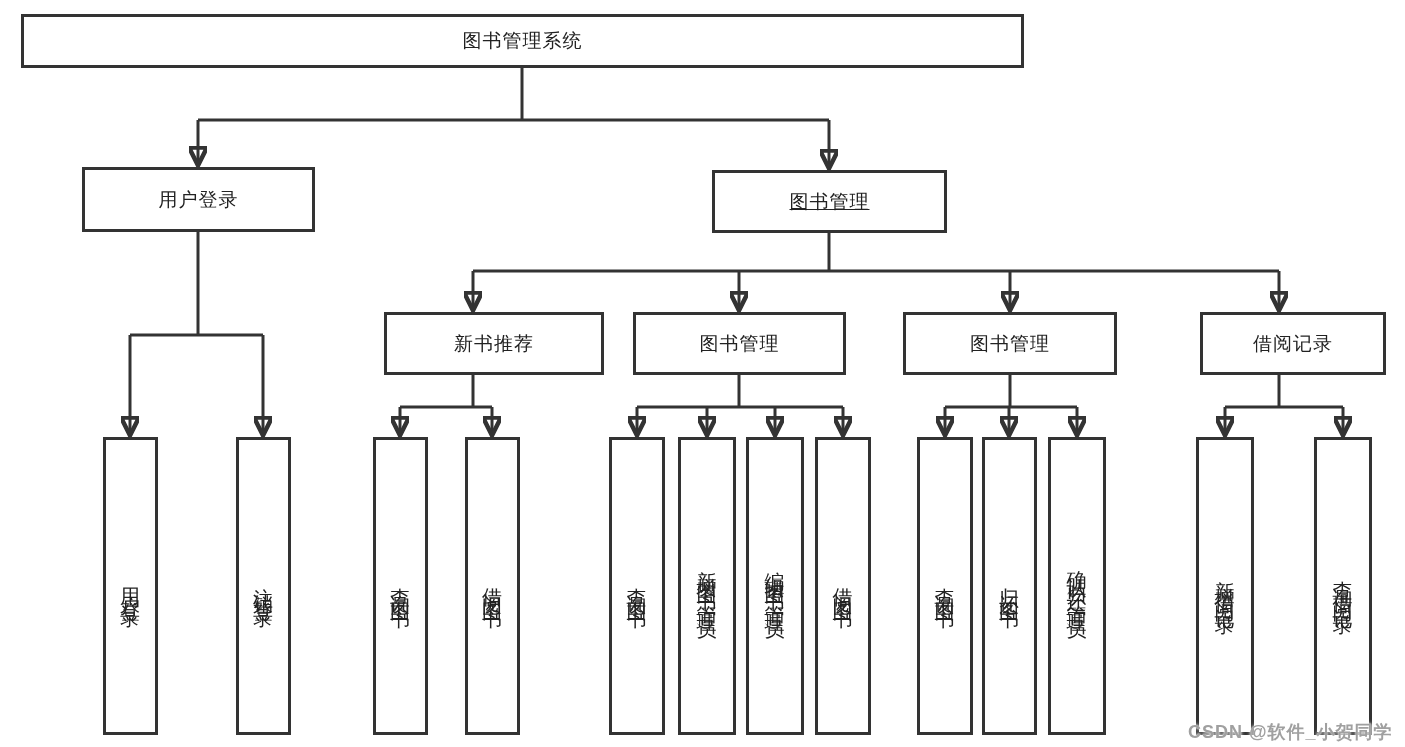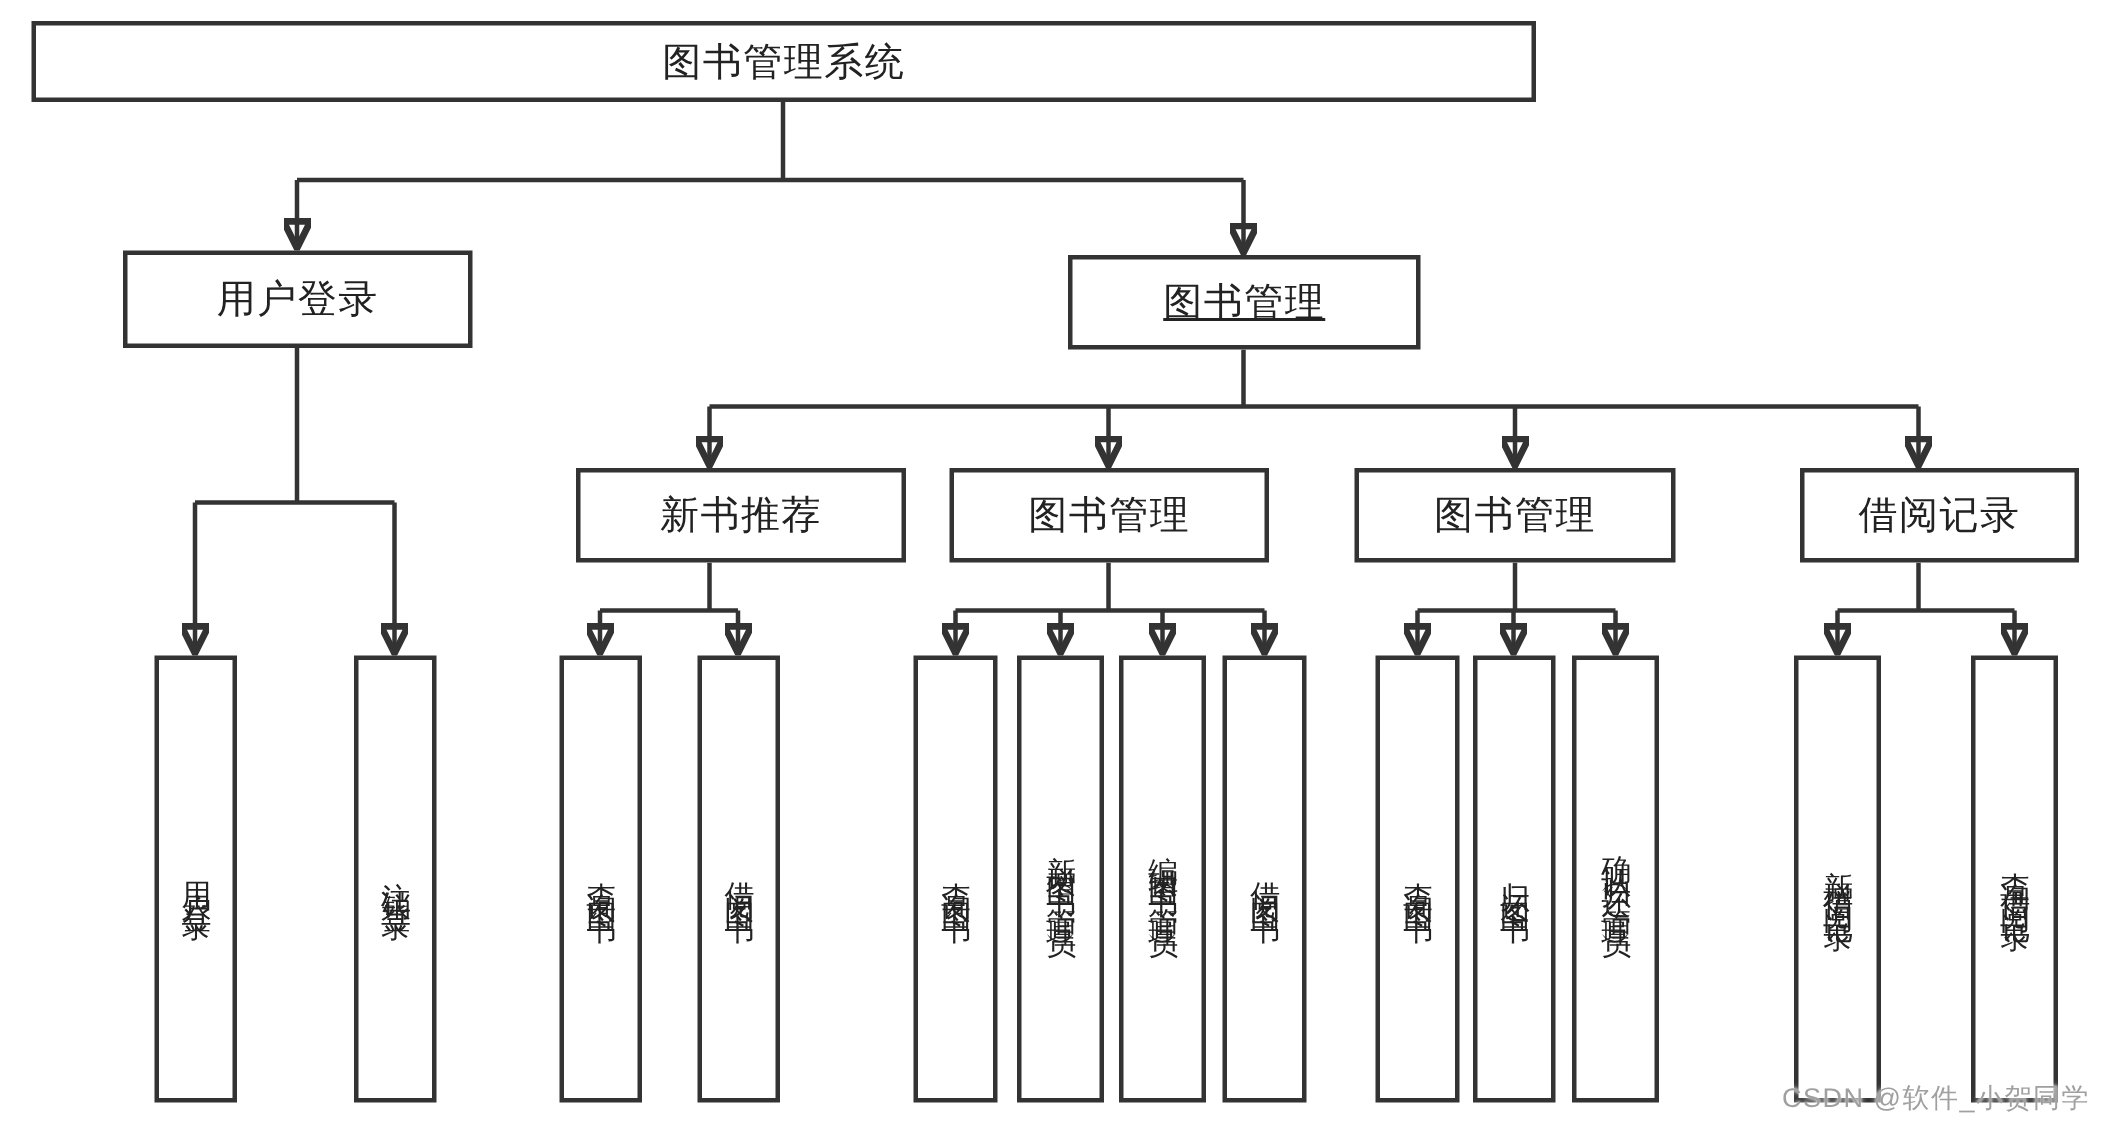--- a/index.html
+++ b/index.html
@@ -28,21 +28,21 @@
     fill: none;
   }
   .hnode {
     position: absolute;
     box-sizing: border-box;
     background: #ffffff;
     border: 3px solid #333333;
     display: flex;
     align-items: center;
     justify-content: center;
-    font-size: 26px;
+    font-size: 19px;
     color: #222222;
     letter-spacing: 1px;
     white-space: nowrap;
   }
   .leaf {
     position: absolute;
     top: 437px;
     height: 298px;
     box-sizing: border-box;
     background: #ffffff;
@@ -60,20 +60,21 @@
   .watermark {
     position: absolute;
     left: 1188px;
     top: 720px;
     font-size: 18px;
     color: #a0a0a0;
     letter-spacing: 1px;
     white-space: nowrap;
     text-shadow: 0 0 2px #ffffff, 0 0 4px #ffffff;
     z-index: 5;
+    font-weight: bold;
   }
 </style>
 </head>
 <body>
 
 <div class="canvas">
 
   <svg class="connectors" viewBox="0 0 1405 747" xmlns="http://www.w3.org/2000/svg" aria-hidden="true">
     <defs>
       <marker id="arrow" markerUnits="userSpaceOnUse" markerWidth="22" markerHeight="18" viewBox="0 0 12 12" refX="11" refY="6" orient="auto">

